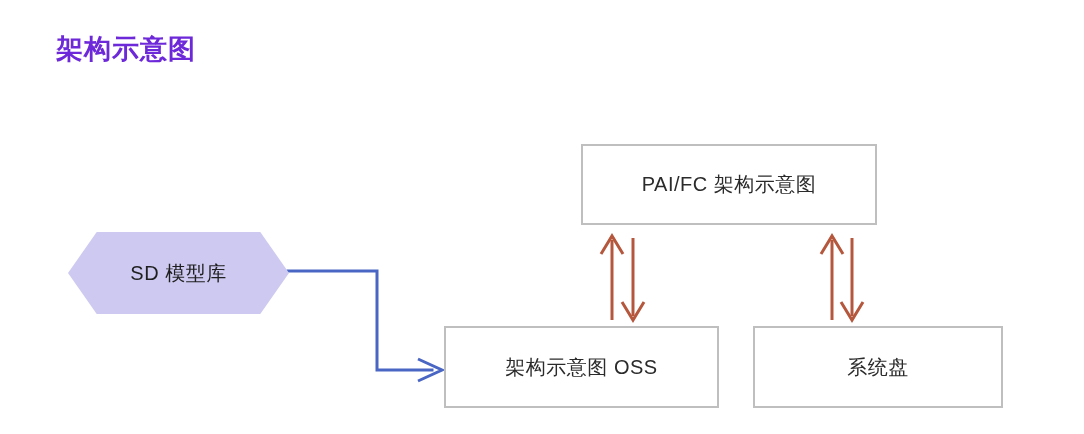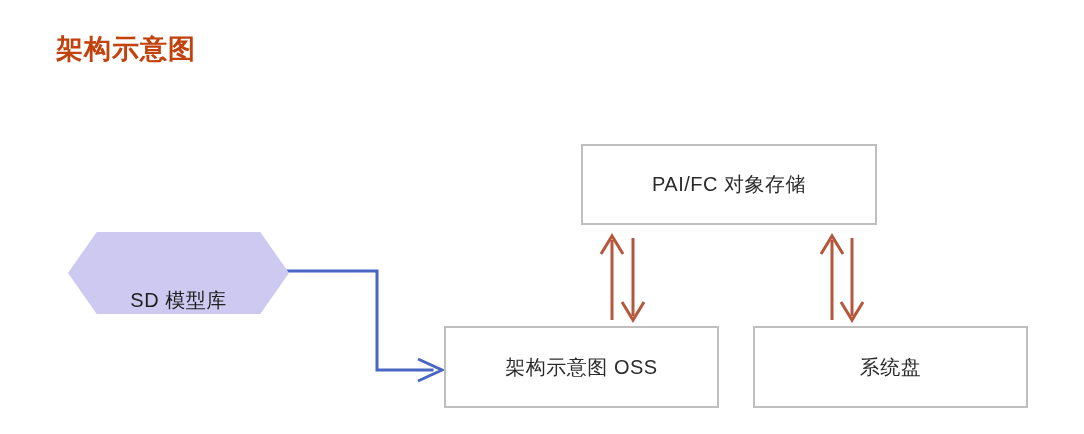--- a/index.html
+++ b/index.html
@@ -21,21 +21,21 @@
     overflow: hidden;
   }
 
   
   #diagram-title {
     position: absolute;
     left: 56px;
     top: 33px;
     font-size: 27px;
     font-weight: bold;
-    color: #c2410c;
+    color: #6d28d9;
     letter-spacing: 1px;
     line-height: 1.2;
     white-space: nowrap;
   }
 
   
   .node-box {
     position: absolute;
     box-sizing: border-box;
     background: #ffffff;
@@ -46,33 +46,33 @@
   }
   .node-label {
     font-size: 20px;
     color: #2b2b2b;
     letter-spacing: 0.5px;
     white-space: nowrap;
   }
 
   #node-pai-fc   { left: 581px; top: 144px; width: 296px; height: 81px; }
   #node-oss      { left: 444px; top: 326px; width: 275px; height: 82px; }
-  #node-system-disk { left: 753px; top: 326px; width: 275px; height: 82px; align-items: center; }
+  #node-system-disk { left: 753px; top: 326px; width: 250px; height: 82px; align-items: center; }
 
   
   #node-sd-model {
     position: absolute;
     left: 68px;
     top: 232px;
     width: 221px;
     height: 82px;
     background: #cdc9f0;
     clip-path: polygon(0% 50%, 13% 0%, 87% 0%, 100% 50%, 87% 100%, 13% 100%);
     display: flex;
-    align-items: flex-end;
+    align-items: center;
     justify-content: center;
   }
   #node-sd-model .node-label {
     color: #1f1f1f;
   }
 
   
   #connector-layer {
     position: absolute;
     left: 0;
@@ -115,21 +115,21 @@
       <line x1="852" y1="238" x2="852" y2="316" stroke="#b5573c" stroke-width="3" stroke-linecap="butt"></line>
       <path d="M 841 302 L 852 320 L 863 302" fill="none" stroke="#b5573c" stroke-width="3" stroke-linejoin="miter"></path>
     </g>
   </svg>
 
   <div id="node-sd-model">
     <span class="node-label">SD 模型库</span>
   </div>
 
   <div id="node-pai-fc" class="node-box">
-    <span class="node-label">PAI/FC 对象存储</span>
+    <span class="node-label">PAI/FC 架构示意图</span>
   </div>
 
   <div id="node-oss" class="node-box">
     <span class="node-label">架构示意图 OSS</span>
   </div>
 
   <div id="node-system-disk" class="node-box">
     <span class="node-label">系统盘</span>
   </div>
 

